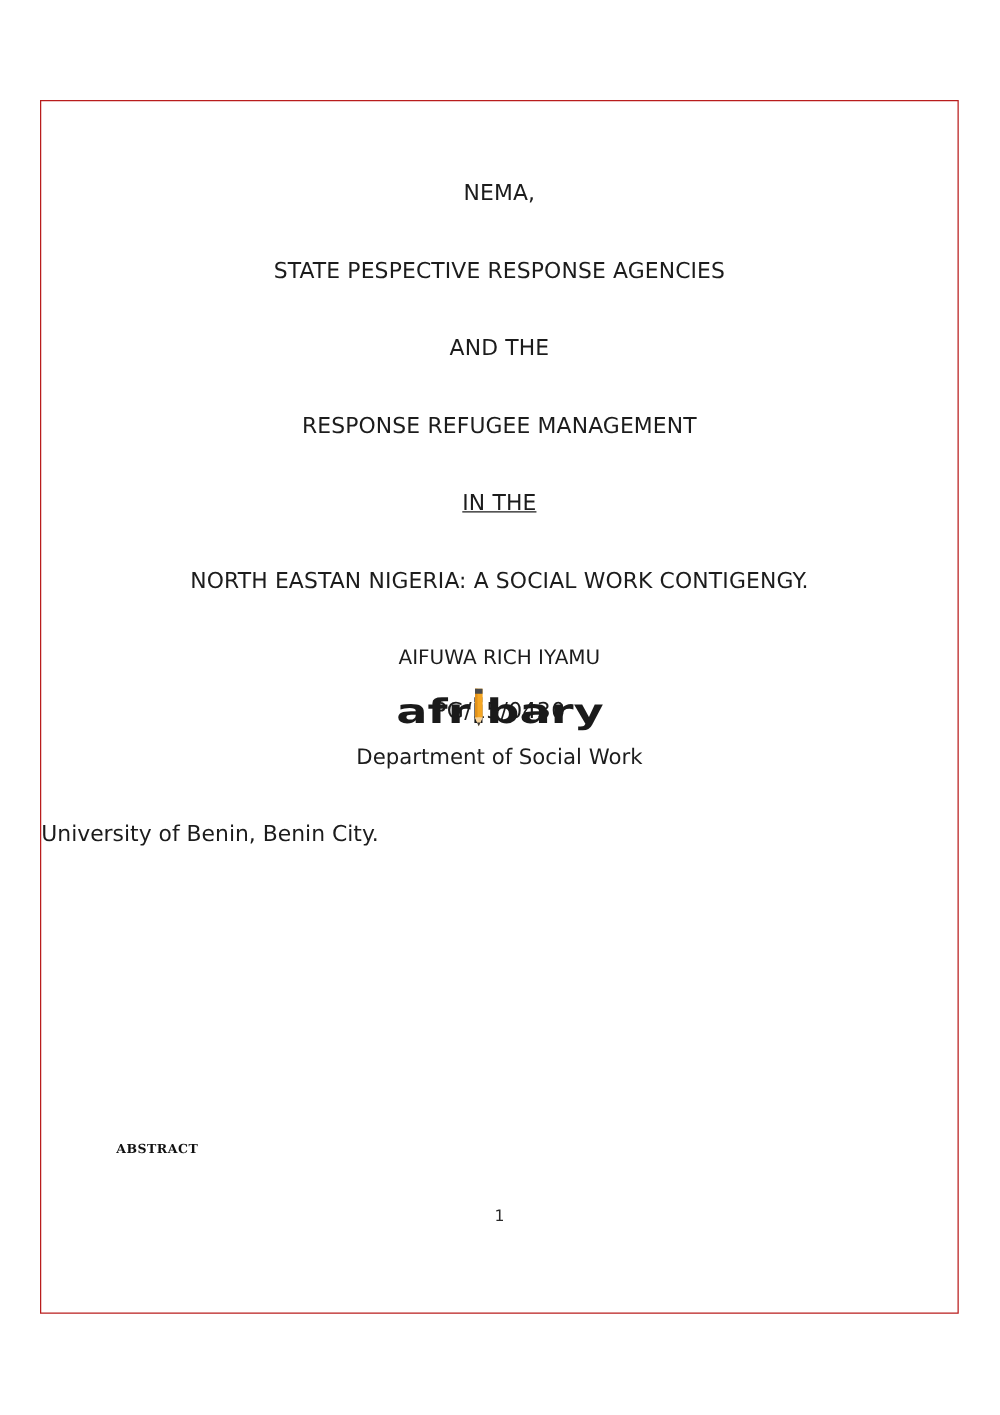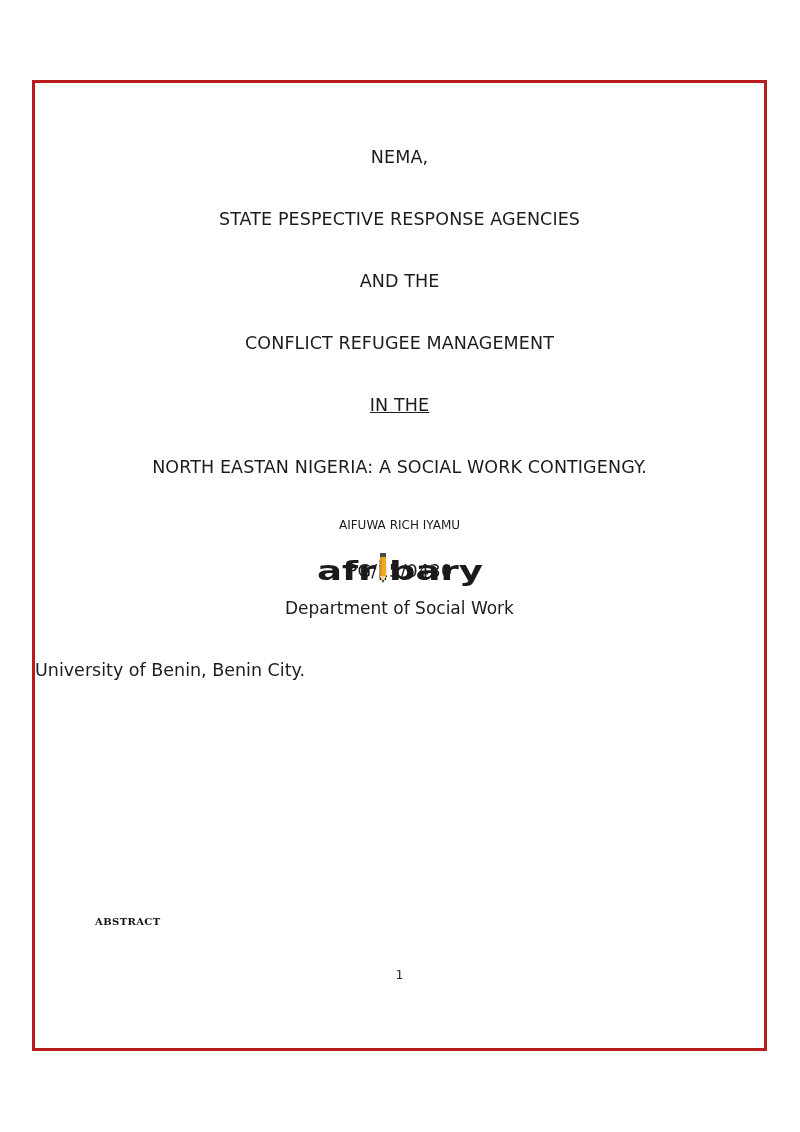--- a/index.html
+++ b/index.html
@@ -17,21 +17,21 @@
     overflow: hidden;
   }
 
   
   .page-sheet {
     position: absolute;
     left: 32px;
     top: 80px;
     width: 735px;
     height: 971px;
-    border: 3px solid #b91c1c;
+    border: 1px solid #b91c1c;
     background: #ffffff;
     box-sizing: border-box;
   }
 
   .page-inner {
     position: absolute;
     left: 0;
     top: 0;
     width: 100%;
     height: 100%;
@@ -62,21 +62,21 @@
   .t5 { position: absolute; left: 0; top: 312px; width: 100%; text-decoration: underline; }
   .t6 { position: absolute; left: 0; top: 374px; width: 100%; }
 
   
   .author-name {
     position: absolute;
     left: 0;
     top: 435px;
     width: 100%;
     text-align: center;
-    font-size: 12px;
+    font-size: 16px;
     color: #1c1c1c;
     white-space: nowrap;
   }
 
   .author-id-row {
     position: absolute;
     left: 0;
     top: 472px;
     width: 100%;
     height: 40px;
@@ -161,21 +161,21 @@
 </head>
 <body>
 
 <div class="page-sheet">
   <div class="page-inner">
 
     <div class="title-block">
       <div class="title-line t1">NEMA,</div>
       <div class="title-line t2">STATE PESPECTIVE RESPONSE AGENCIES</div>
       <div class="title-line t3">AND THE</div>
-      <div class="title-line t4">CONFLICT REFUGEE MANAGEMENT</div>
+      <div class="title-line t4">RESPONSE REFUGEE MANAGEMENT</div>
       <div class="title-line t5">IN THE</div>
       <div class="title-line t6">NORTH EASTAN NIGERIA: A SOCIAL WORK CONTIGENGY.</div>
     </div>
 
     <div class="author-name">AIFUWA RICH IYAMU</div>
 
     <div class="author-id-row">
       <span class="author-id">PG/15/0430</span>
     </div>
 

